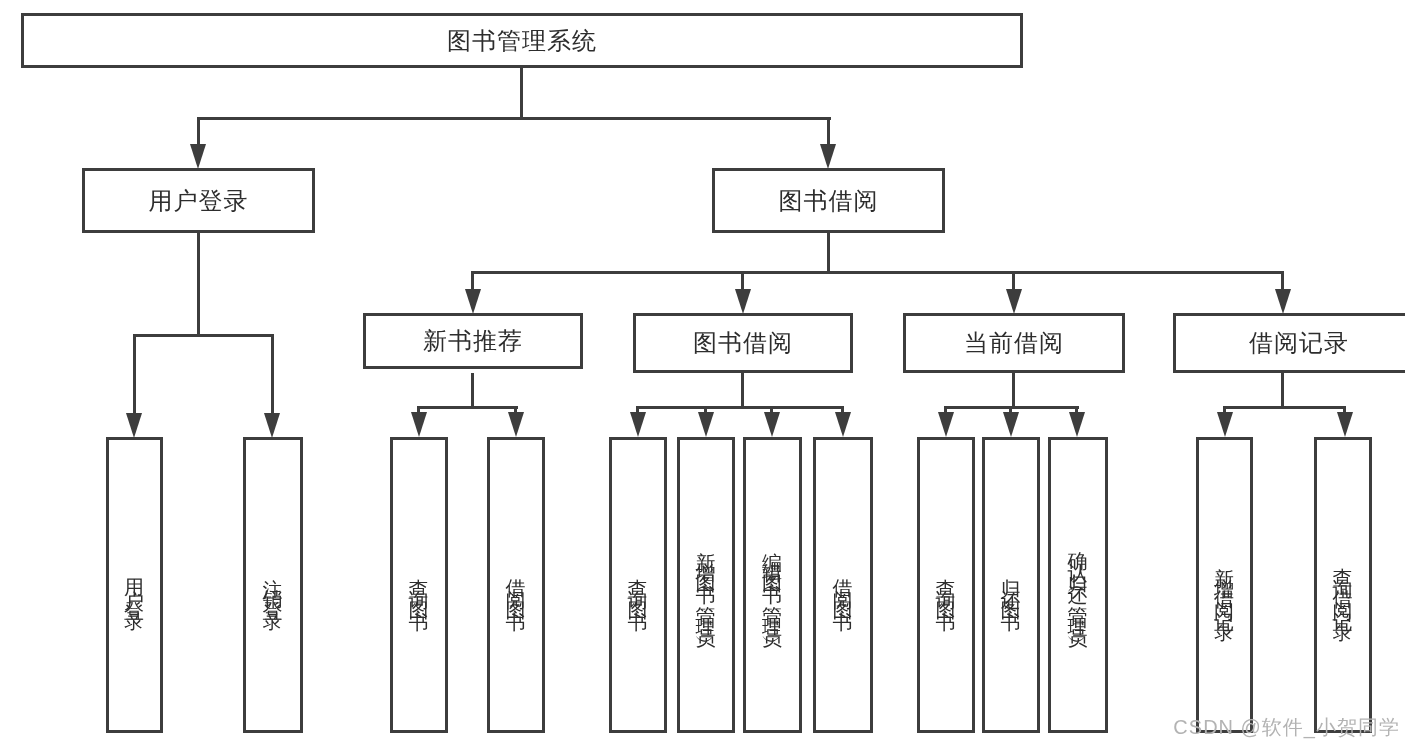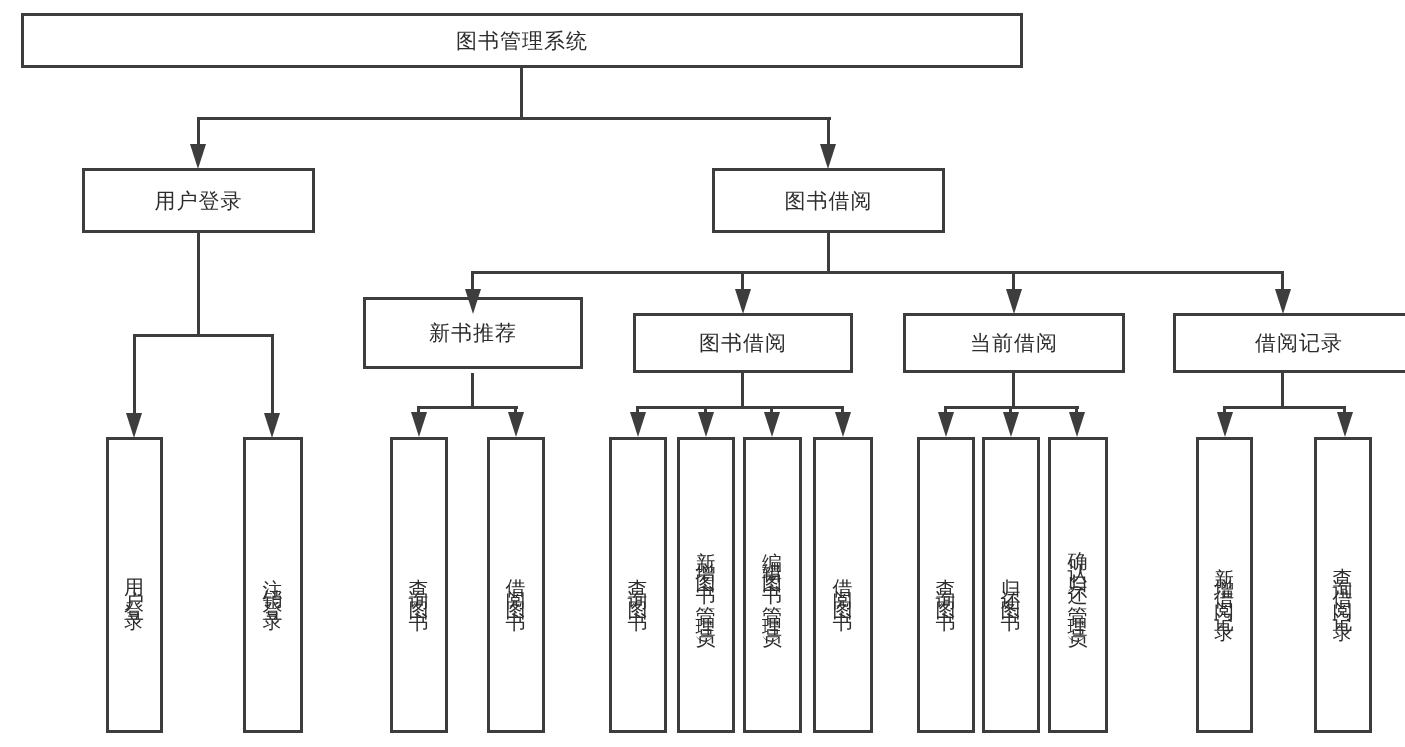--- a/index.html
+++ b/index.html
@@ -18,21 +18,21 @@
   }
   .node{
     position:absolute;
     box-sizing:border-box;
     border:3px solid var(--line);
     background:#fff;
     display:flex;
     align-items:center;
     justify-content:center;
     color:var(--text);
-    font-size:21px;
+    font-size:24px;
     letter-spacing:1px;
   }
   .leaf{font-size:20px;}
   .vtext{
     writing-mode:vertical-rl;
     text-orientation:mixed;
     letter-spacing:0.55em;
     line-height:1;
     white-space:nowrap;
   }
@@ -62,21 +62,21 @@
     <span>图书管理系统</span>
   </div>
 
   <div class="node" style="left:82px;top:168px;width:233px;height:65px">
     <span>用户登录</span>
   </div>
   <div class="node" style="left:712px;top:168px;width:233px;height:65px">
     <span>图书借阅</span>
   </div>
 
-  <div class="node" style="left:363px;top:297px;width:220px;height:72px">
+  <div class="node" style="left:363px;top:313px;width:220px;height:56px">
     <span>新书推荐</span>
   </div>
   <div class="node" style="left:633px;top:313px;width:220px;height:60px">
     <span>图书借阅</span>
   </div>
   <div class="node" style="left:903px;top:313px;width:222px;height:60px">
     <span>当前借阅</span>
   </div>
   <div class="node" style="left:1173px;top:313px;width:252px;height:60px">
     <span>借阅记录</span>
@@ -178,14 +178,15 @@
   <div class="vline" style="left:1075px;top:406px;height:9px"></div>
   <div class="arrow" style="left:1069px;top:412px"></div>
 
   <div class="vline" style="left:1281px;top:373px;height:35px"></div>
   <div class="hline" style="left:1223px;top:406px;width:123px"></div>
   <div class="vline" style="left:1223px;top:406px;height:9px"></div>
   <div class="arrow" style="left:1217px;top:412px"></div>
   <div class="vline" style="left:1343px;top:406px;height:9px"></div>
   <div class="arrow" style="left:1337px;top:412px"></div>
 
+  <div class="watermark">CSDN @软件_小贺同学</div>
 
 </div>
 
 </body></html>

